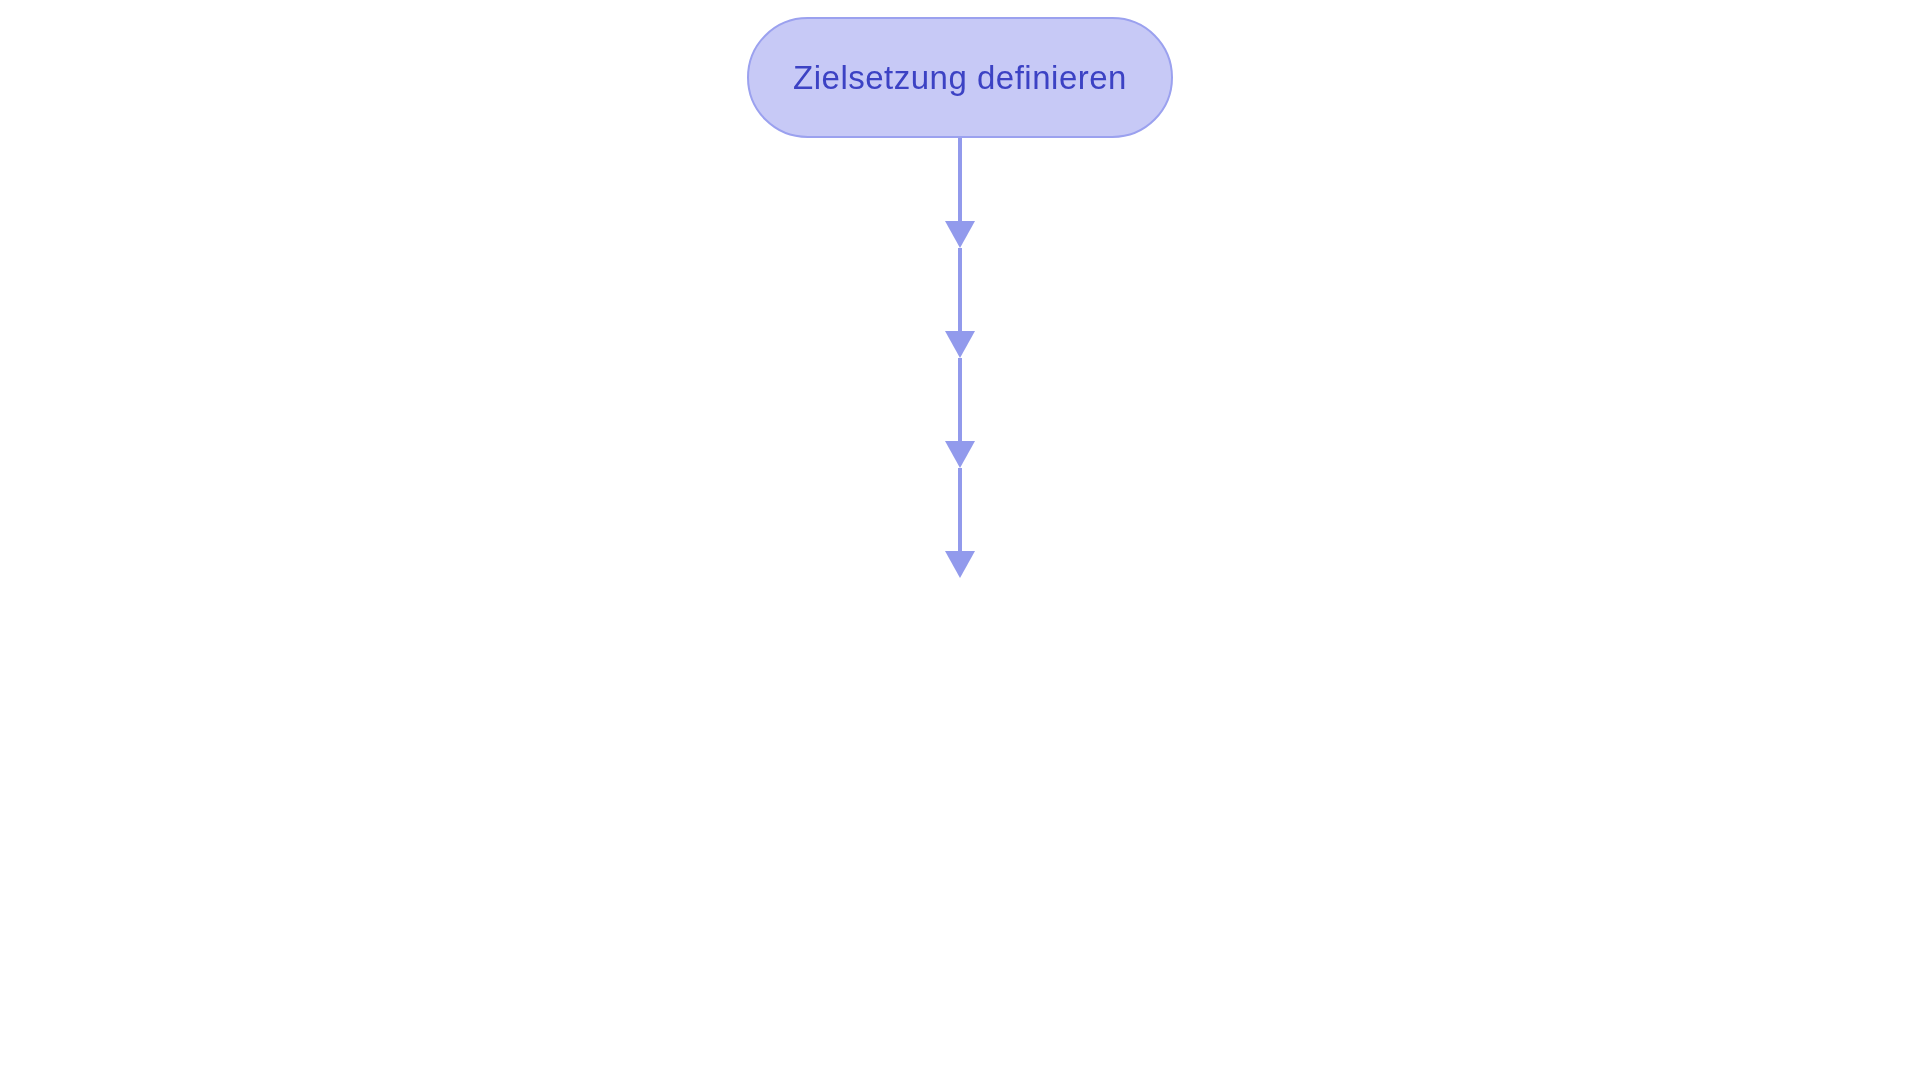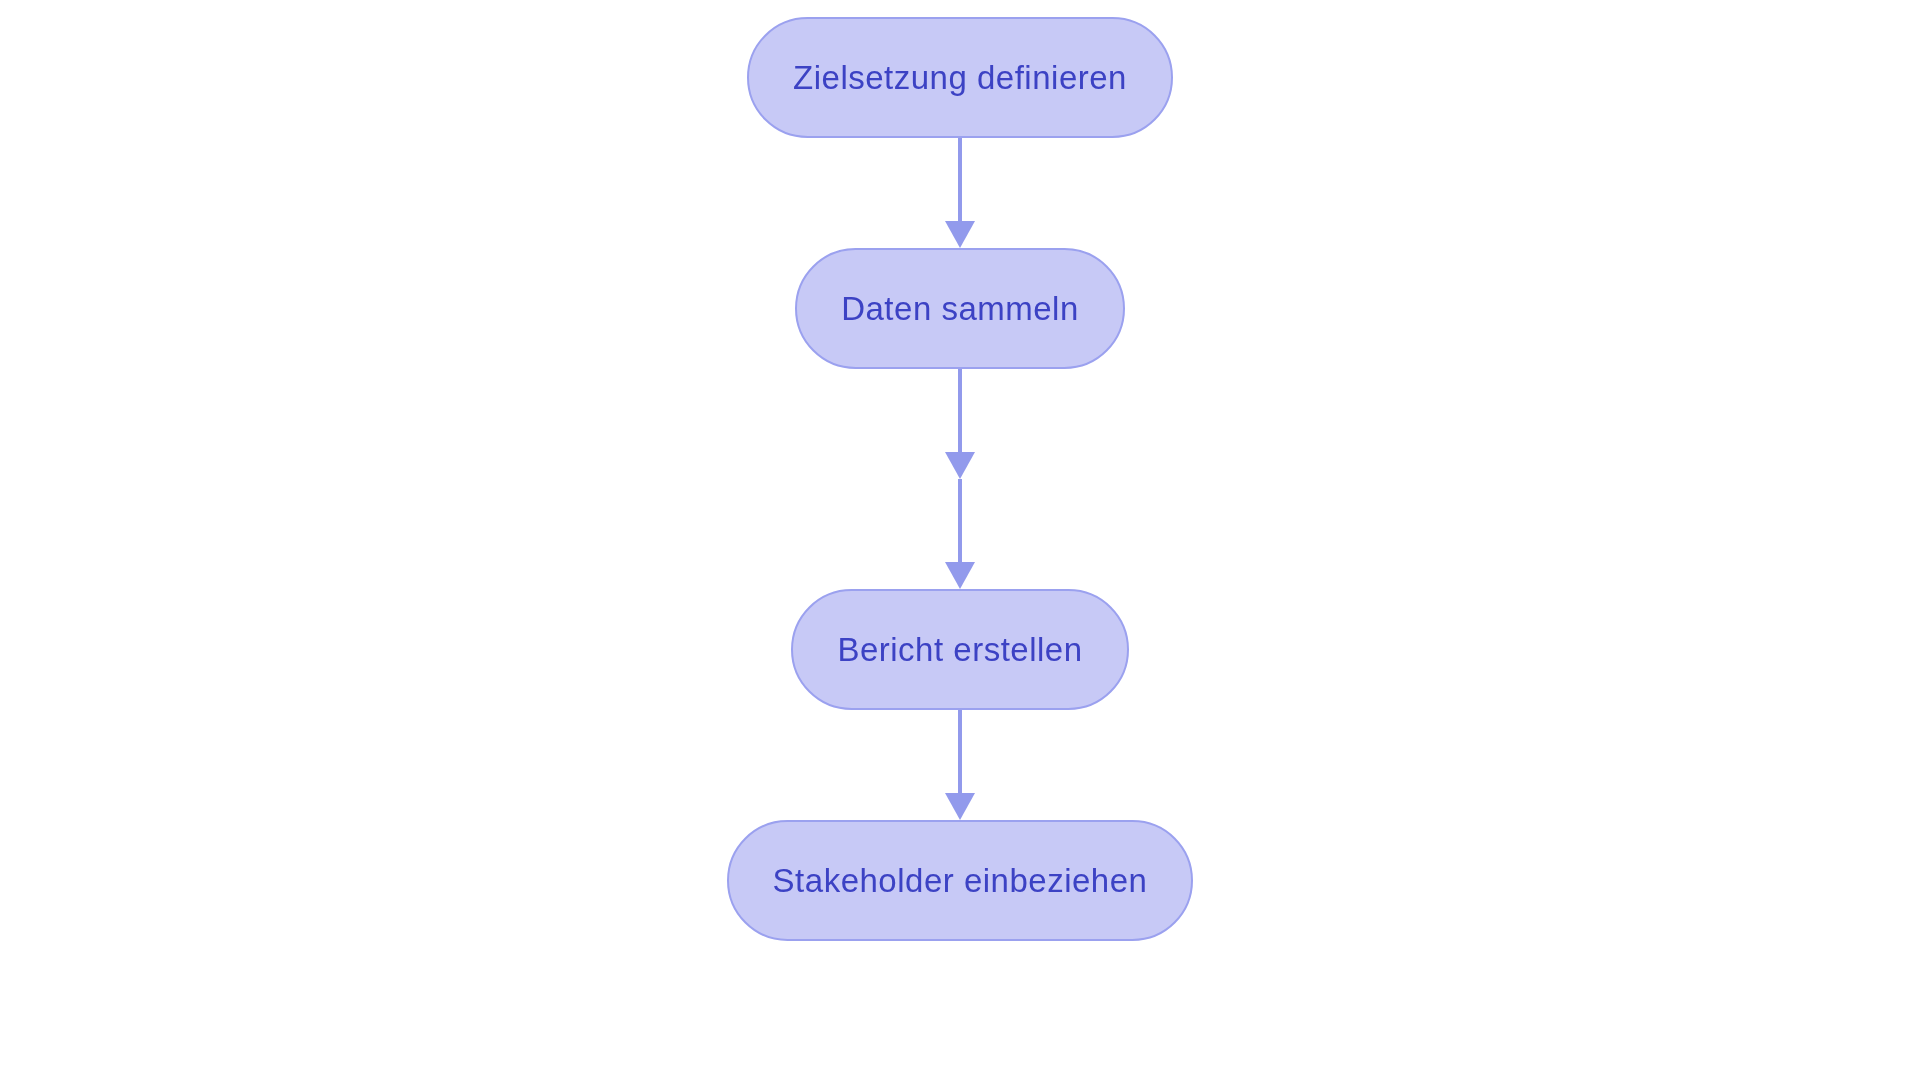--- a/index.html
+++ b/index.html
@@ -71,41 +71,32 @@
 
   <div class="node">
     <span class="node-label">Zielsetzung definieren</span>
   </div>
 
   <div class="edge">
     <div class="edge-line"></div>
     <div class="edge-head"></div>
   </div>
 
-  <div class="node">
-    <span class="node-label">Daten sammeln</span>
-  </div>
 
   <div class="edge">
     <div class="edge-line"></div>
     <div class="edge-head"></div>
   </div>
 
 
   <div class="edge">
     <div class="edge-line"></div>
     <div class="edge-head"></div>
   </div>
 
-  <div class="node">
-    <span class="node-label">Bericht erstellen</span>
-  </div>
 
   <div class="edge">
     <div class="edge-line"></div>
     <div class="edge-head"></div>
   </div>
 
-  <div class="node">
-    <span class="node-label">Stakeholder einbeziehen</span>
-  </div>
 
 </div>
 
 </body></html>

